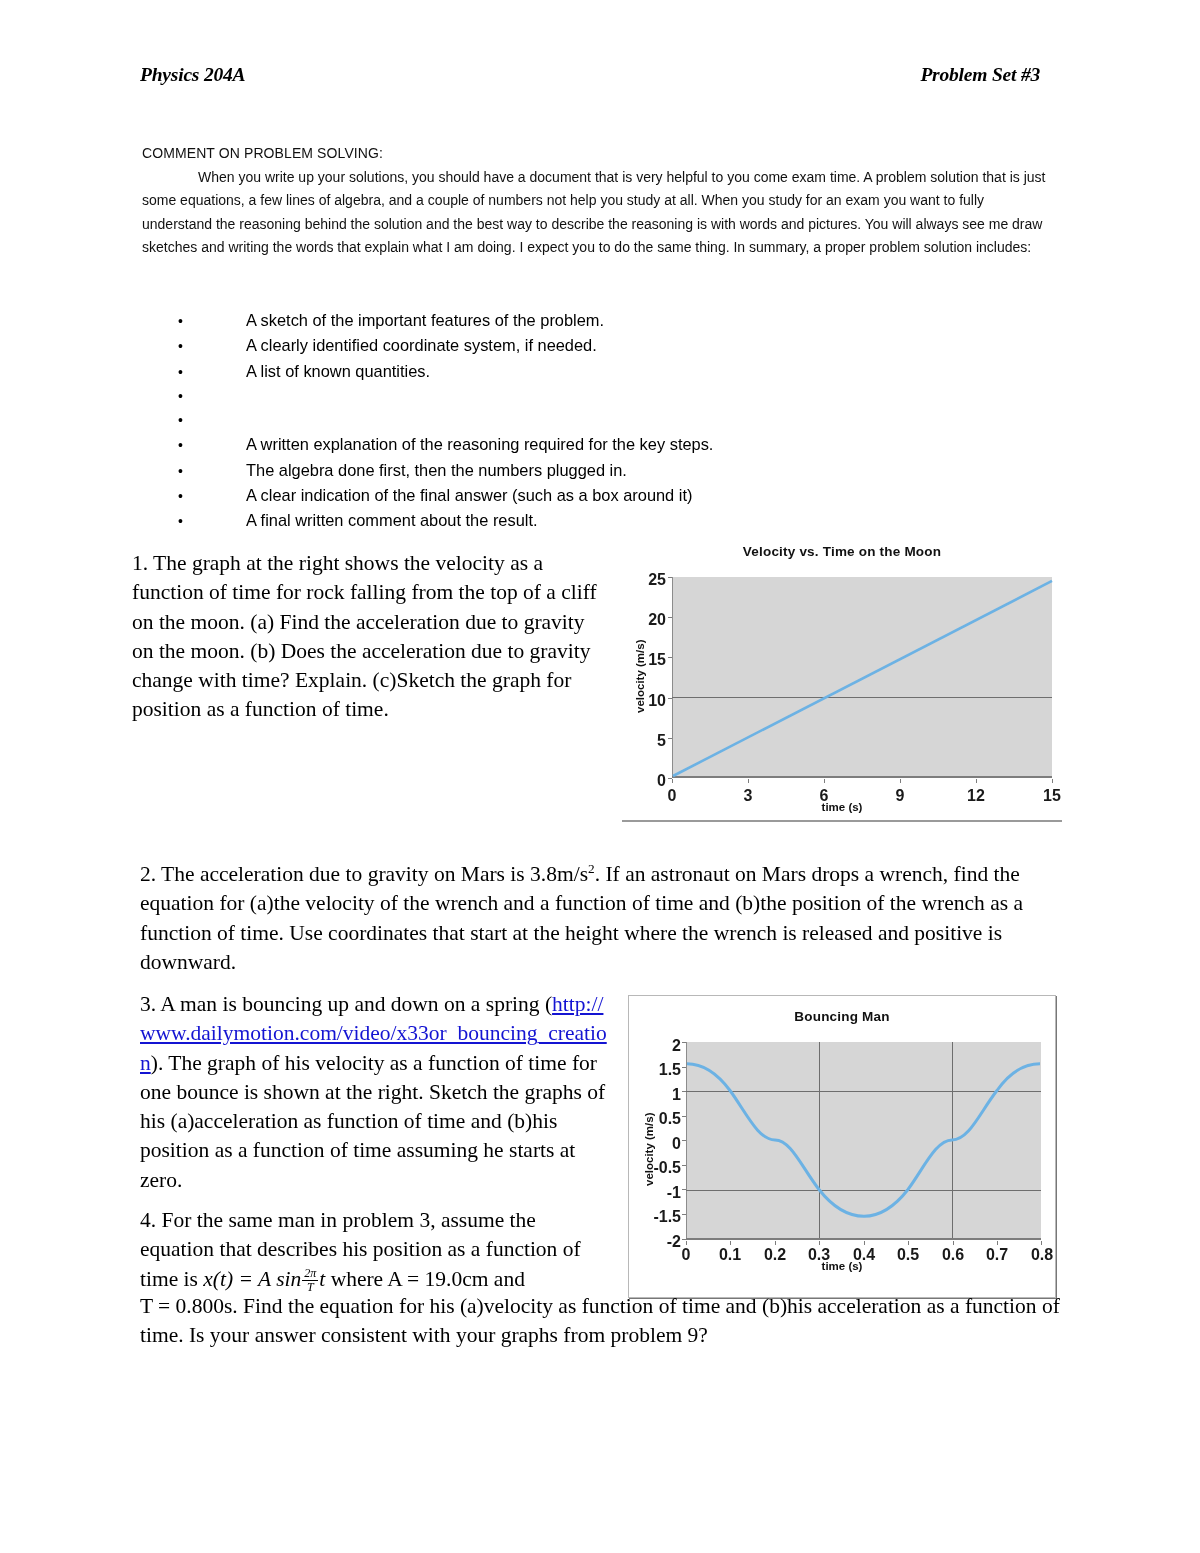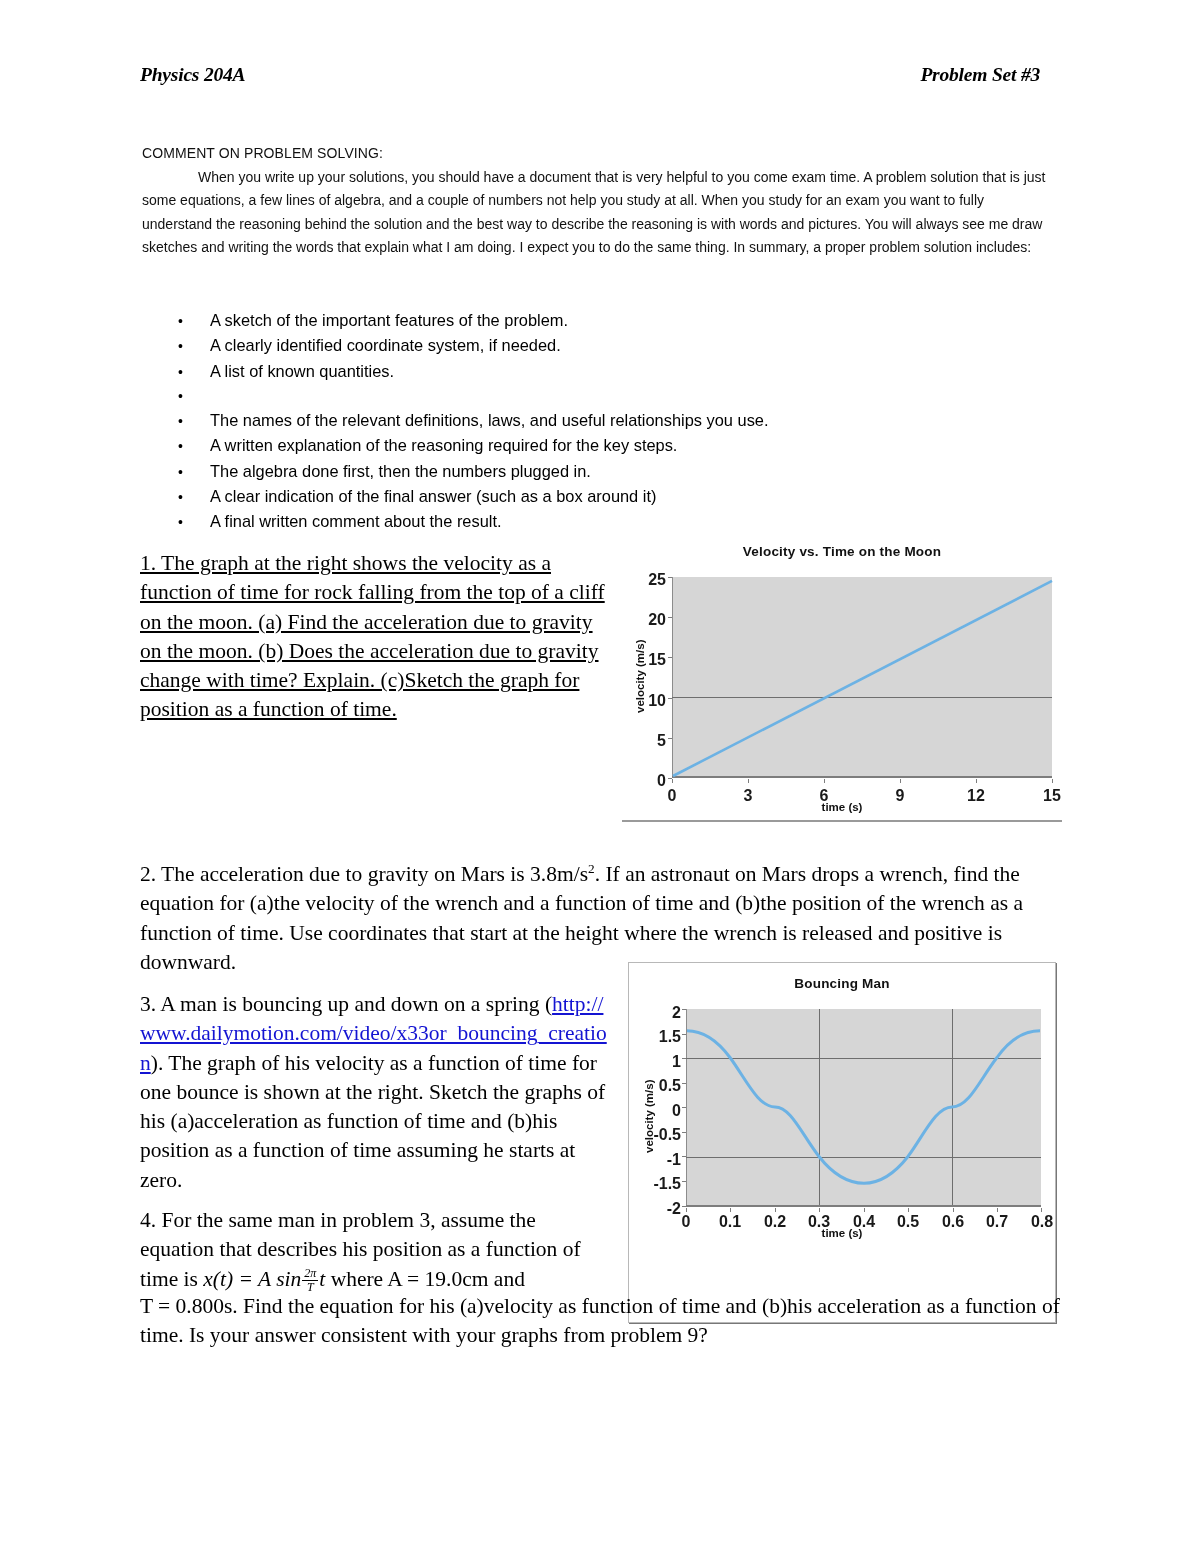--- a/index.html
+++ b/index.html
@@ -69,31 +69,31 @@
     display: flex;
     align-items: baseline;
   }
   .bullet-dot {
     width: 32px;
     margin-left: 36px;
     flex: 0 0 auto;
     font-size: 14px;
     line-height: 24.3px;
   }
-  .bullet-text { flex: 1 1 auto; }
+  .bullet-text { flex: 1 1 auto; margin-left: 36px; }
 
   
   .prob {
     position: absolute;
     font-family: "Liberation Serif", serif;
     font-size: 21.5px;
     line-height: 29.3px;
     color: #000;
   }
-  #prob1 { left: 140px; top: 549px; width: 470px; text-decoration: underline; }
+  #prob1 { left: 132px; top: 549px; width: 470px; }
   #prob2 { left: 140px; top: 854px; width: 920px; }
   #prob3 { left: 140px; top: 990px; width: 470px; }
   #prob4 { left: 140px; top: 1206px; width: 470px; }
   #prob4b { left: 140px; top: 1292px; width: 920px; }
 
   .link {
     color: #1414d2;
     text-decoration: underline;
     word-break: break-all;
   }
@@ -127,23 +127,23 @@
   }
   #chart1 {
     left: 622px;
     top: 533px;
     width: 440px;
     height: 289px;
     border-bottom: 2px solid #9a9a9a;
   }
   #chart2 {
     left: 628px;
-    top: 962px;
+    top: 995px;
     width: 428px;
-    height: 361px;
+    height: 303px;
     border: 1px solid #b8b8b8;
     box-shadow: 1px 1px 0 #777;
   }
 
   .chart-title {
     position: absolute;
     left: 0; right: 0;
     text-align: center;
     font-family: "Liberation Sans", sans-serif;
     font-weight: bold;
@@ -264,21 +264,20 @@
     </div>
     <div class="bullet-row">
       <span class="bullet-dot">•</span>
       <span class="bullet-text">A list of known quantities.</span>
     </div>
     <div class="bullet-row">
       <span class="bullet-dot">•</span>
     </div>
     <div class="bullet-row">
       <span class="bullet-dot">•</span>
-      <span class="bullet-text">The names of the relevant definitions, laws, and useful relationships you use.</span>
     </div>
     <div class="bullet-row">
       <span class="bullet-dot">•</span>
       <span class="bullet-text">A written explanation of the reasoning required for the key steps.</span>
     </div>
     <div class="bullet-row">
       <span class="bullet-dot">•</span>
       <span class="bullet-text">The algebra done first, then the numbers plugged in.</span>
     </div>
     <div class="bullet-row">

